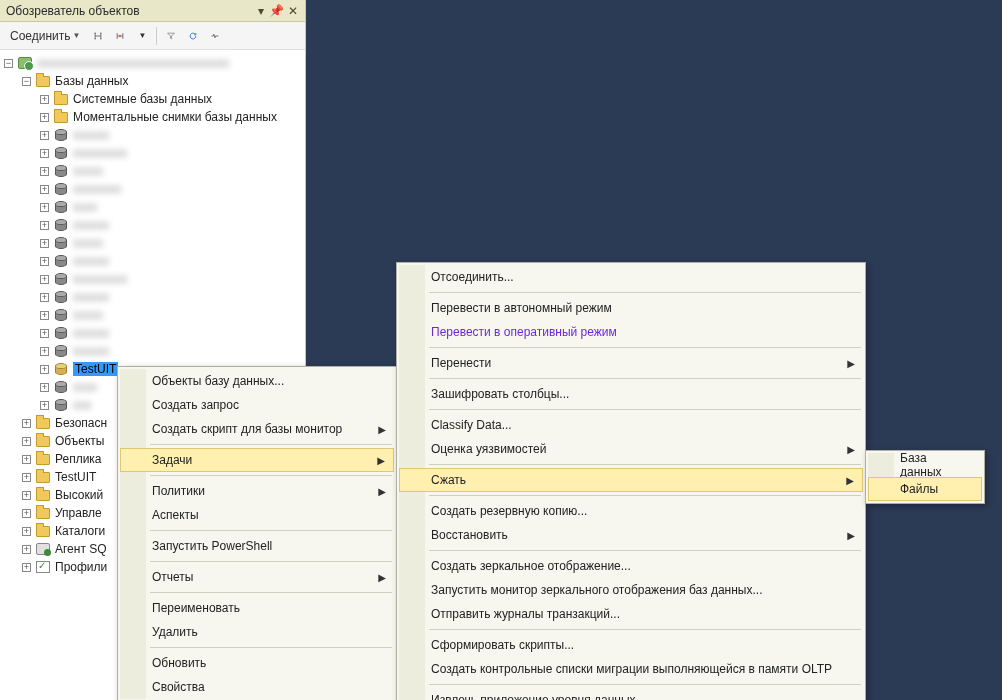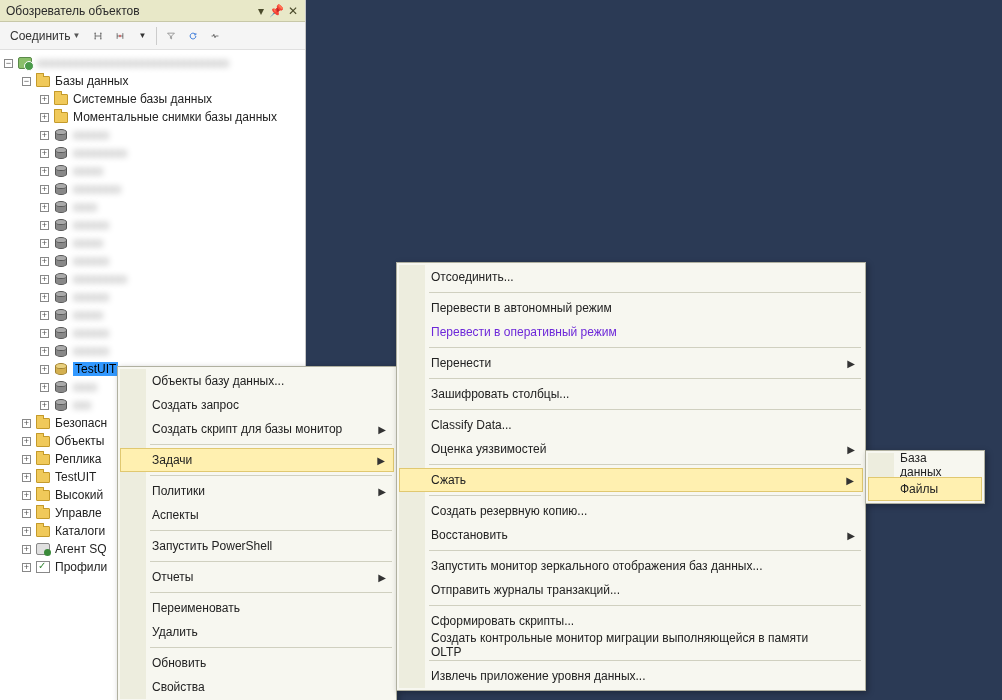--- a/index.html
+++ b/index.html
@@ -407,31 +407,34 @@
   <div class="menu-sep"></div>
   <div class="menu-item">
       <span>Создать резервную копию...</span>
     </div>
   <div class="menu-item">
       <span>Восстановить</span>
       <span class="arrow">▶</span>
     </div>
   <div class="menu-sep"></div>
   <div class="menu-item">
+      <span>Создать зеркальное отображение...</span>
+    </div>
+  <div class="menu-item">
       <span>Запустить монитор зеркального отображения баз данных...</span>
     </div>
   <div class="menu-item">
       <span>Отправить журналы транзакций...</span>
     </div>
   <div class="menu-sep"></div>
   <div class="menu-item">
       <span>Сформировать скрипты...</span>
     </div>
   <div class="menu-item">
-      <span>Создать контрольные монитор миграции выполняющейся в памяти OLTP</span>
+      <span>Создать контрольные списки миграции выполняющейся в памяти OLTP</span>
     </div>
   <div class="menu-sep"></div>
   <div class="menu-item">
       <span>Извлечь приложение уровня данных...</span>
     </div>
 
 </div>
 
 <div class="menu menu3">
   <div class="menu-strip"></div>

